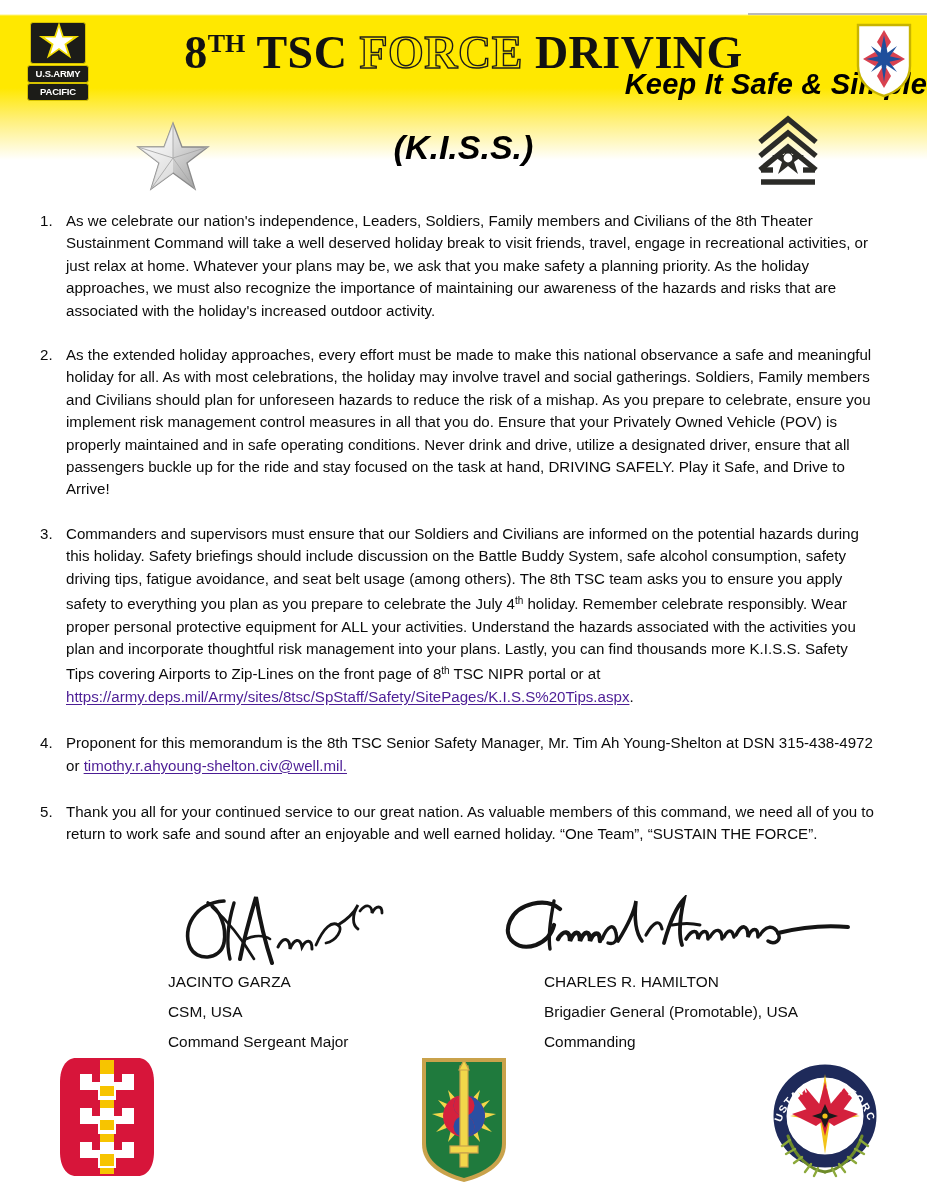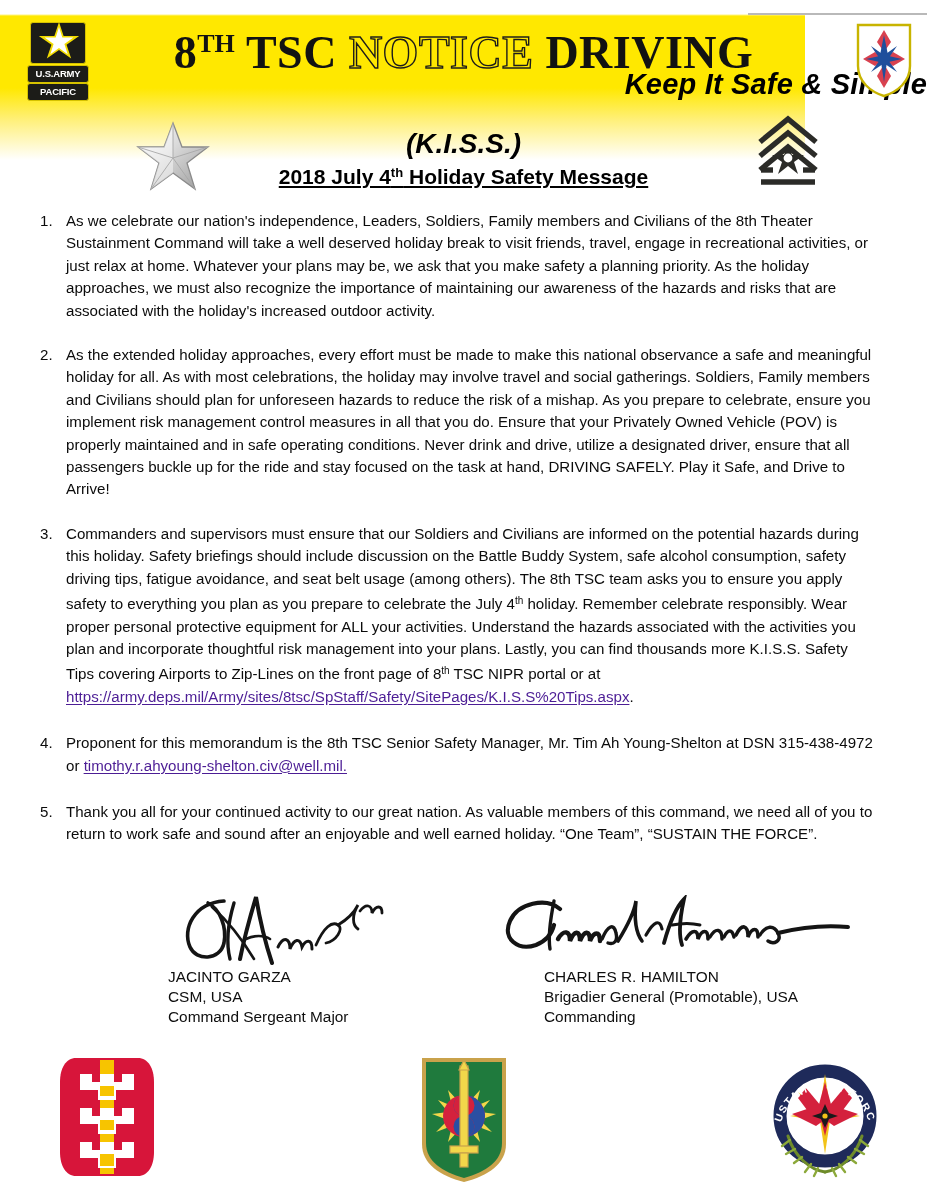--- a/index.html
+++ b/index.html
@@ -12,21 +12,21 @@
     height: 1200px;
     position: relative;
     font-family: "Liberation Sans", sans-serif;
     color: #000000;
     overflow: hidden;
   }
 
   
   #header {
     position: relative;
-    width: 805px;
+    width: 927px;
     height: 196px;
     background: linear-gradient(to bottom,
         #ffffff 0px, #ffffff 14px,
         #ffe800 16px, #ffe800 88px,
         #fff07a 120px,
         #ffffff 160px, #ffffff 196px);
   }
   #banner-rule {
     position: absolute;
     left: 748px; top: 13px;
@@ -112,21 +112,21 @@
     letter-spacing: 0.2px;
   }
   #subtitle2 {
     position: absolute;
     left: 0; top: 128px;
     width: 927px;
     text-align: center;
     font-family: "Liberation Sans", sans-serif;
     font-weight: bold;
     font-style: italic;
-    font-size: 28px;
+    font-size: 34px;
   }
   #subtitle3 {
     position: absolute;
     left: 0; top: 165px;
     width: 927px;
     text-align: center;
     font-family: "Liberation Sans", sans-serif;
     font-weight: bold;
     font-size: 21px;
   }
@@ -199,21 +199,21 @@
     height: 145px;
   }
   .sig-col { position: absolute; top: 0; }
   #sig-col-left { left: 168px; width: 330px; }
   #sig-col-right { left: 496px; width: 400px; }
 
   .sig-mark { position: relative; height: 72px; }
   .sig-lines {
     font-family: "Liberation Sans", sans-serif;
     font-size: 15.4px;
-    line-height: 20px;
+    line-height: 30px;
     color: #0e0e0e;
     white-space: pre-line;
   }
   #sig-col-right .sig-lines { padding-left: 48px; }
 
   
   #footer-patches {
     position: absolute;
     left: 0; top: 1048px;
     width: 927px; height: 152px;
@@ -236,25 +236,24 @@
       <div id="apl-star"></div>
     </div>
     <div class="apl-box" id="apl-army-box">
       <div class="apl-txt">U.S.ARMY</div>
     </div>
     <div class="apl-box" id="apl-pacific-box">
       <div class="apl-txt">PACIFIC</div>
     </div>
   </div>
 
-  <div id="banner-title"><span class="solid">8</span><sup class="solid">TH</sup><span class="solid"> TSC </span><span class="hollow">NOTICE</span><span class="solid"> DRIVING</span></div>
+  <div id="banner-title"><span class="solid">8</span><sup class="solid">TH</sup><span class="solid"> TSC </span><span class="hollow">FORCE</span><span class="solid"> DRIVING</span></div>
 
   <div id="subtitle1">Keep It Safe &amp; Simple</div>
   <div id="subtitle2">(K.I.S.S.)</div>
-  <div id="subtitle3"><span class="u"><span>2018 July 4</span><sup>th</sup><span> Holiday Safety Message</span></span></div>
 
   <svg id="bg-star" viewBox="0 0 74 72">
     <defs>
       <linearGradient id="silv" x1="0" y1="0" x2="1" y2="1">
         <stop offset="0%" stop-color="#ffffff"></stop>
         <stop offset="45%" stop-color="#d9d9d9"></stop>
         <stop offset="100%" stop-color="#9a9a9a"></stop>
       </linearGradient>
     </defs>
     <polygon points="37,3 46,27 72,27 51,43 59,69 37,53 15,69 23,43 2,27 28,27" fill="url(#silv)" stroke="#8a8a8a" stroke-width="1.3"></polygon>
@@ -317,21 +316,21 @@
     <li class="item" id="item-3">
       <span class="num">3.</span><span>Commanders and supervisors must ensure that our Soldiers and Civilians are informed on the potential hazards during this holiday.  Safety briefings should include discussion on the Battle Buddy System, safe alcohol consumption, safety driving tips, fatigue avoidance, and seat belt usage (among others).  The 8th TSC team asks you to ensure you apply safety to everything you plan as you prepare to celebrate the July 4</span><sup class="ord">th</sup><span> holiday.  Remember celebrate responsibly.   Wear proper personal protective equipment for ALL your activities.  Understand the hazards associated with the activities you plan and incorporate thoughtful risk management into your plans.  Lastly, you can find thousands more K.I.S.S. Safety Tips covering Airports to Zip-Lines on the front page of 8</span><sup class="ord">th</sup><span> TSC NIPR portal or at </span><span class="doclink">https://army.deps.mil/Army/sites/8tsc/SpStaff/Safety/SitePages/K.I.S.S%20Tips.aspx</span><span>.</span>
     </li>
 
     <li class="item" id="item-4">
       <span class="num">4.</span><span>Proponent for this memorandum is the 8th TSC Senior Safety Manager, Mr. Tim Ah Young-Shelton at DSN 315-438-4972 or </span><span class="doclink">timothy.r.ahyoung-shelton.civ@well.mil.</span>
     </li>
 
     <li class="item" id="item-5">
       <span class="num">5.</span>
-      <span>Thank you all for your continued activity to our great nation.  As valuable members of this command, we need all of you to return to work safe and sound after an enjoyable and well earned holiday.  “One Team”, “SUSTAIN THE FORCE”.</span>
+      <span>Thank you all for your continued service to our great nation.  As valuable members of this command, we need all of you to return to work safe and sound after an enjoyable and well earned holiday.  “One Team”, “SUSTAIN THE FORCE”.</span>
     </li>
   </ol>
 </div>
 
 <div id="signatures">
 
   <div class="sig-col" id="sig-col-left">
     <div class="sig-mark">
       <svg width="320" height="72" viewBox="0 0 320 72">
         <g fill="none" stroke="#141414" stroke-linecap="round">

